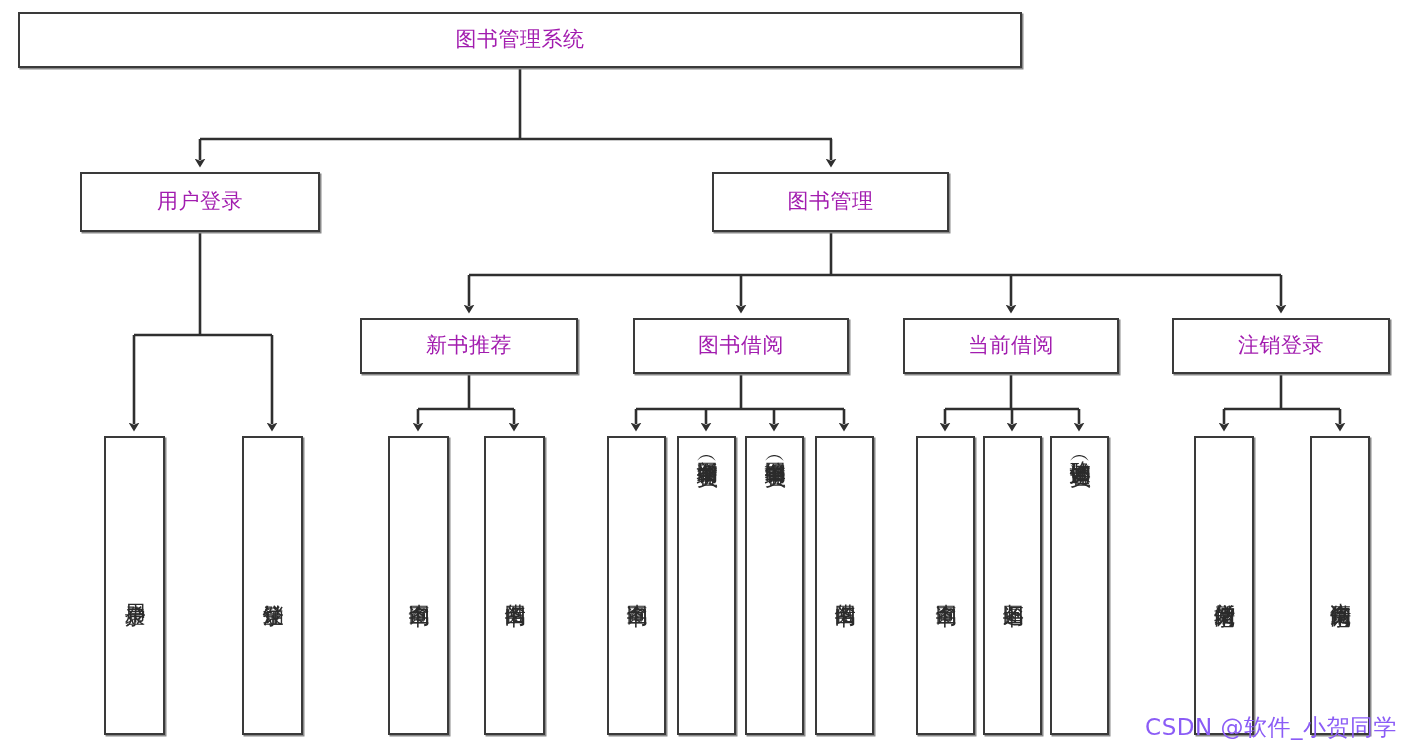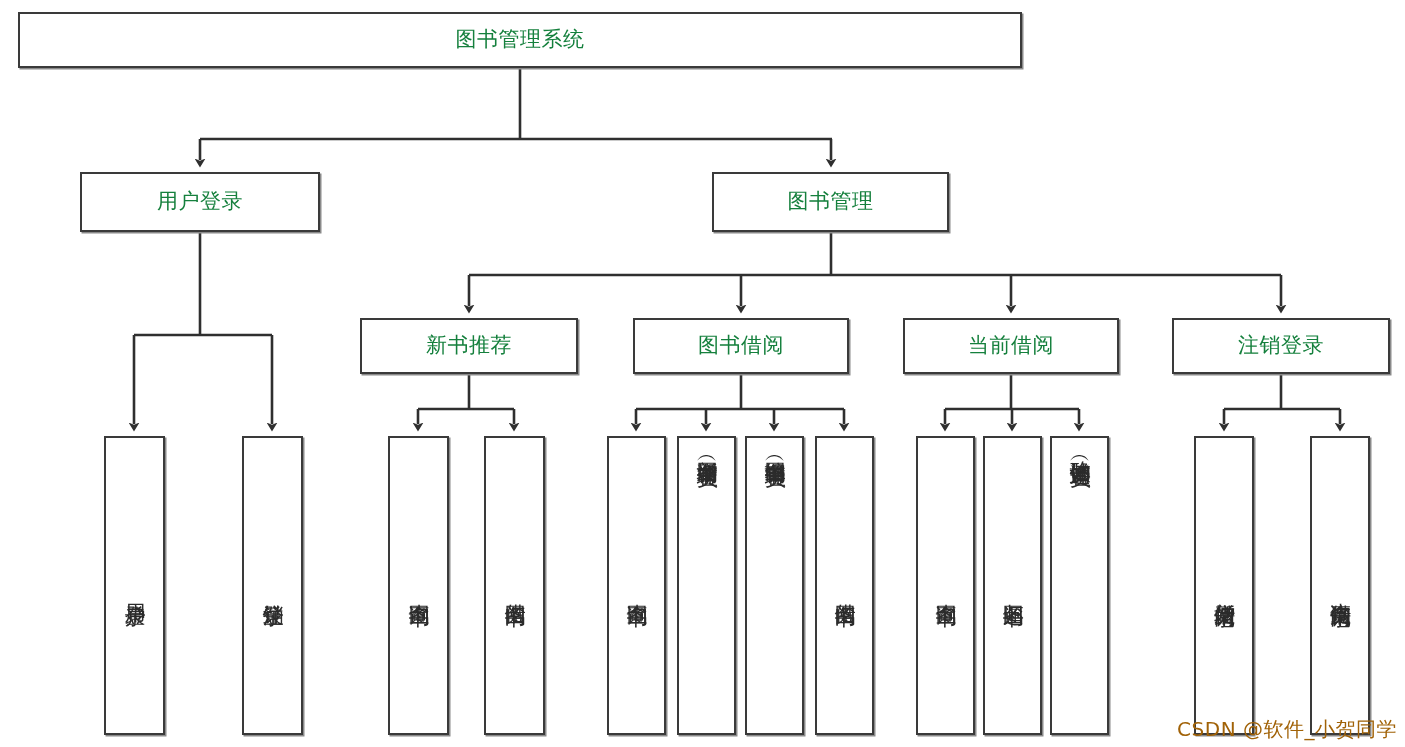--- a/index.html
+++ b/index.html
@@ -23,21 +23,21 @@
     border: 2px solid #3a3a3a;
     background: #ffffff;
     box-shadow: 1.5px 1.5px 0 0 #8a8a8a;
     display: flex;
     align-items: center;
     justify-content: center;
     z-index: 3;
   }
   .node-label-h {
     font-size: 21px;
-    color: #15803d;
+    color: #a21caf;
     letter-spacing: 0.5px;
     line-height: 1.1;
     white-space: nowrap;
   }
   .node-vert {
     align-items: flex-start;
     padding-top: 6px;
   }
   .node-label-v {
     font-size: 21px;
@@ -57,22 +57,22 @@
     top: 0;
     width: 1405px;
     height: 747px;
     z-index: 1;
     pointer-events: none;
   }
   .watermark {
     position: absolute;
     right: 8px;
     bottom: 4px;
-    font-size: 20px;
-    color: #a16207;
+    font-size: 23px;
+    color: #8b5cf6;
     z-index: 5;
     white-space: nowrap;
     letter-spacing: 0.5px;
   }
 </style>
 </head>
 <body>
 
 <div id="canvas">
 

